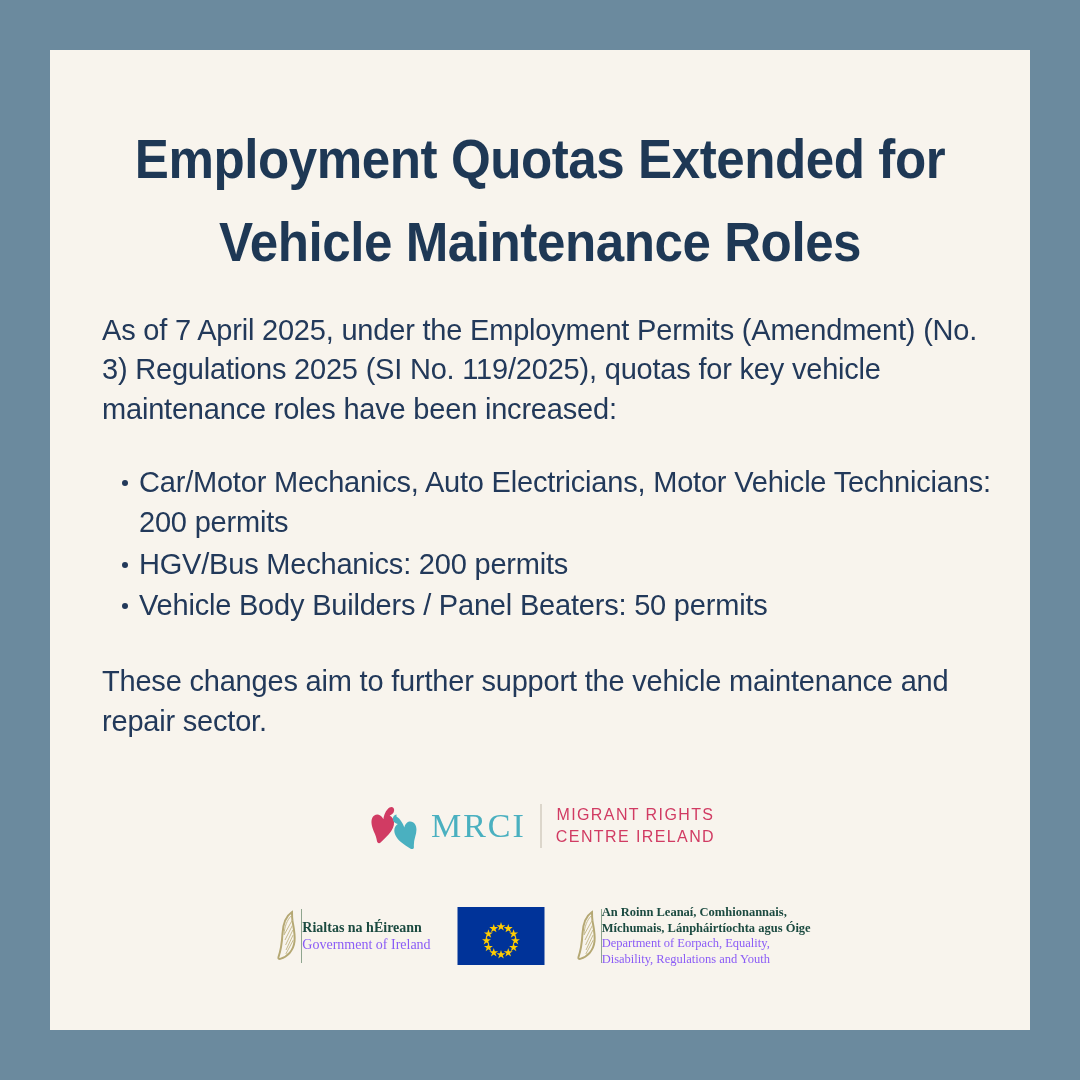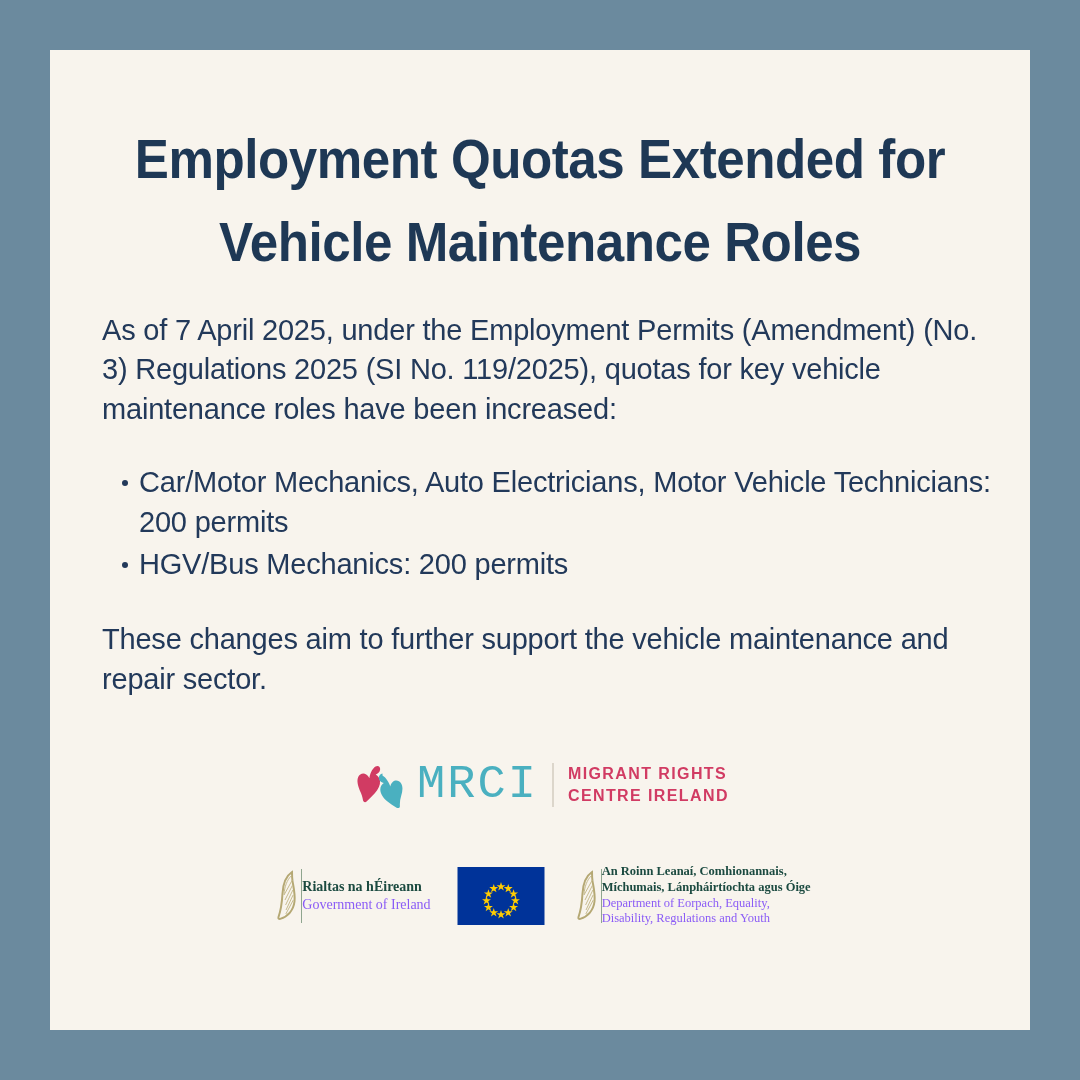--- a/index.html
+++ b/index.html
@@ -96,40 +96,41 @@
     justify-content: center;
     gap: 14px;
     margin-top: 62px;
   }
   #mrci-mark {
     width: 50px;
     height: 46px;
     flex: none;
   }
   #mrci-wordmark {
-    font-family: Liberation Mono, monospace;
-    font-size: 47px;
+    font-family: Liberation Serif, serif;
+    font-size: 34px;
     letter-spacing: 2px;
     color: #4ab0c0;
     font-weight: 400;
     line-height: 1;
     text-align: center;
   }
   #mrci-divider {
     width: 2px;
     height: 44px;
     background: #dcd6cb;
   }
   #mrci-tagline {
     font-family: "Liberation Sans", sans-serif;
     font-size: 16px;
     letter-spacing: 1.4px;
     color: #d13b63;
-    font-weight: bold;
+    font-weight: normal;
     line-height: 1.35;
+    text-align: center;
   }
 
   
   #funder-strip {
     display: flex;
     align-items: center;
     justify-content: center;
     gap: 26px;
     margin-top: 56px;
   }
@@ -201,20 +202,21 @@
 
     <h1 id="headline">Employment Quotas Extended for Vehicle Maintenance Roles</h1>
 
     <div id="body-block">
 
       <p class="para" id="intro-paragraph">As of 7 April 2025, under the Employment Permits (Amendment) (No. 3) Regulations 2025 (SI No. 119/2025), quotas for key vehicle maintenance roles have been increased:</p>
 
       <ul id="bullet-list">
         <li>Car/Motor Mechanics, Auto Electricians, Motor Vehicle Technicians: 200 permits</li>
         <li>HGV/Bus Mechanics: 200 permits</li>
+        <li>Vehicle Body Builders / Panel Beaters: 50 permits</li>
       </ul>
 
       <p class="para" id="closing-paragraph">These changes aim to further support the vehicle maintenance and repair sector.</p>
 
       <div id="mrci-logo">
         <svg id="mrci-mark" viewBox="0 0 50 46">
           <path d="M22.5 4.5c2.6-1.6 5.1 0.4 4.6 3.3-0.4 2.4-2.3 4-4.4 4.6 2.4 1.3 4 3.6 4.3 6.3 0.5 4.2-1.7 8.6-5.2 12.6-2.6 3-5.6 5.6-8.2 8.2-1.3 1.3-3.4 0.6-3.6-1.2-0.4-3.3-1.5-6.6-3.2-9.9C4.9 23.4 3.6 18.7 5.2 15c1.4-3.2 5.1-4.4 8-2.6 1.5 0.9 2.6 2.3 3.2 3.9 0.4-3.7 2.3-9.3 6.1-11.8z" fill="#d13b63"></path>
           <path d="M29.5 11.5c-2.7 0.4-4.3 3.1-3.4 5.7 0.7 2.1 2.6 3.4 4.7 3.7-2.3 1.6-3.6 4.1-3.5 6.8 0.1 4.2 2.9 8.2 6.9 11.6 3 2.5 6.4 4.5 9.4 6.5 1.5 1 3.4 0 3.3-1.8-0.2-3.3 0.2-6.7 1.3-10.2 1.4-4.4 2-9.2-0.2-12.6-1.9-3-5.7-3.6-8.3-1.3-1.3 1.2-2.1 2.8-2.4 4.5-1.1-3.6-4.1-8.7-7.8-10.9z" fill="#4ab0c0"></path>
         </svg>
         <div id="mrci-wordmark">MRCI</div>

